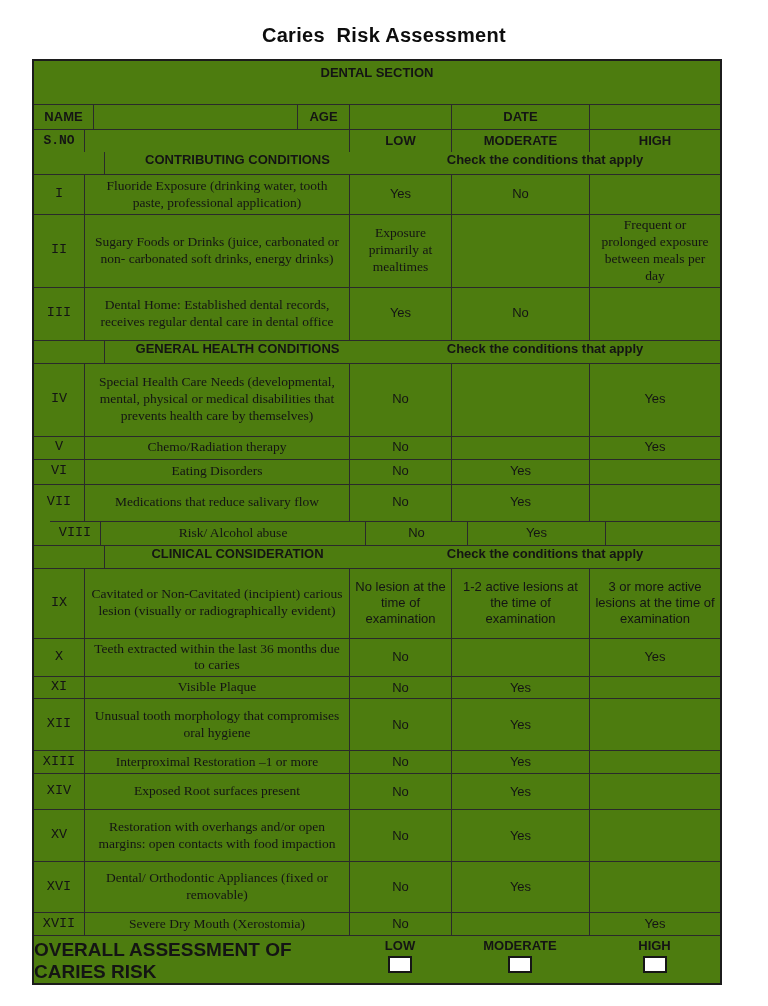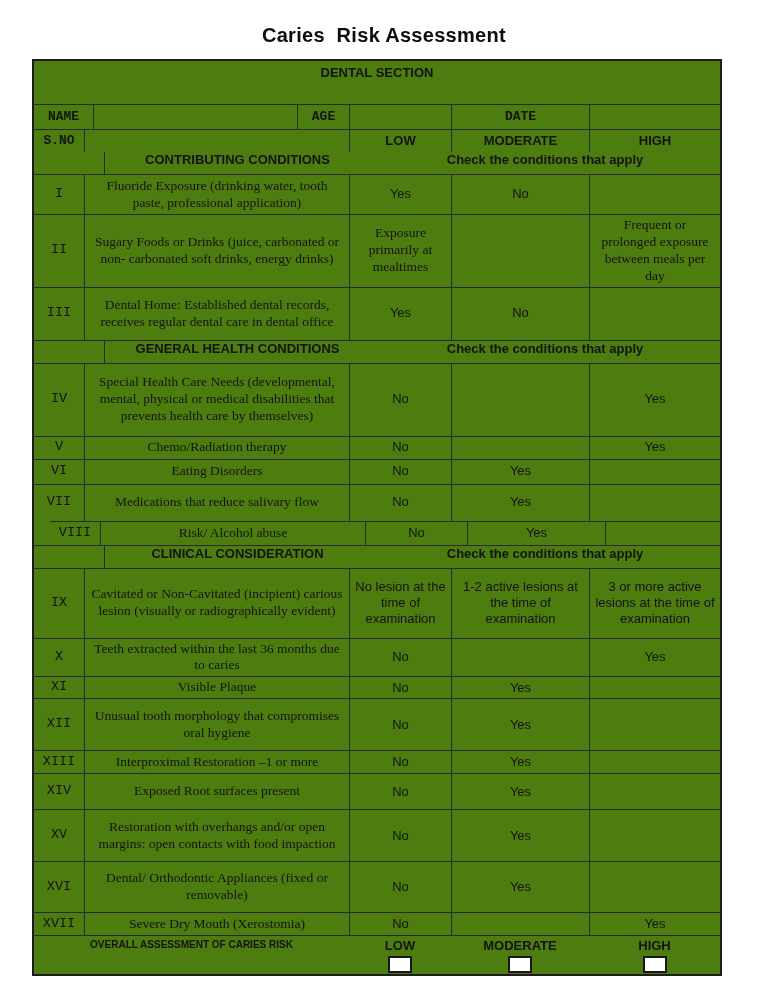--- a/index.html
+++ b/index.html
@@ -8,21 +8,21 @@
   .form-table{margin-left:32px;width:690px;border:2px solid #1c1c1c;box-sizing:border-box;background:#4d7c0f;}
   .trow{display:flex;border-top:1px solid #2a2a2a;align-items:stretch;}
   .trow:first-child{border-top:none;}
   .cell{box-sizing:border-box;border-left:1px solid #2a2a2a;display:flex;align-items:center;justify-content:center;text-align:center;padding:2px 5px;font-size:13px;line-height:1.25;}
   .cell:first-child{border-left:none;}
   .bold{font-weight:bold;}
   .serif{font-family:"Liberation Serif",serif;font-size:13.5px;}
   
   .hdr-row{min-height:43px;}
   .hdr-row .cell{align-items:flex-start;padding-top:4px;}
-  .info-row{min-height:24px;font-family:Liberation Mono, monospace;}
+  .info-row{min-height:24px;}
   .cols-row{min-height:22px;}
   
   .w-sno{width:50px;flex:0 0 50px;font-family:Liberation Mono, monospace;}
   .w-cond{width:265px;flex:0 0 265px;}
   .w-low{width:102px;flex:0 0 102px;}
   .w-mod{width:138px;flex:0 0 138px;}
   .w-high{flex:1 1 auto;}
   .w-name{width:59px;flex:0 0 59px;}
   .w-nameinput{width:204px;flex:0 0 204px;}
   .w-age{width:52px;flex:0 0 52px;}
@@ -45,21 +45,21 @@
   [data-row="XI"]{min-height:21px;}
   [data-row="XII"]{min-height:51px;}
   [data-row="XIII"]{min-height:22px;}
   [data-row="XIV"]{min-height:35px;}
   [data-row="XV"]{min-height:51px;}
   [data-row="XVI"]{min-height:50px;}
   [data-row="XVII"]{min-height:22px;}
   [data-row="II"] .val-cell{font-family:"Liberation Serif",serif;font-size:13.5px;}
   
   .overall-row{min-height:38px;}
-  .overall-label{width:315px;flex:0 0 315px;display:flex;align-items:flex-start;justify-content:center;font-weight:bold;font-size:10px;padding-top:3px;box-sizing:border-box;}
+  .overall-label{width:315px;flex:0 0 315px;display:flex;align-items:flex-start;justify-content:center;font-weight:bold;font-size:19px;padding-top:3px;box-sizing:border-box;}
   .overall-option{display:flex;flex-direction:column;align-items:center;padding-top:3px;box-sizing:border-box;}
   .opt-low{width:102px;flex:0 0 102px;}
   .opt-mod{width:138px;flex:0 0 138px;}
   .opt-high{flex:1 1 auto;}
   .opt-label{font-weight:bold;font-size:13px;line-height:1.1;}
   .checkbox{width:20px;height:13px;border:2px solid #161616;margin-top:2px;background:#fff;}
 </style>
 </head>
 <body>
 

